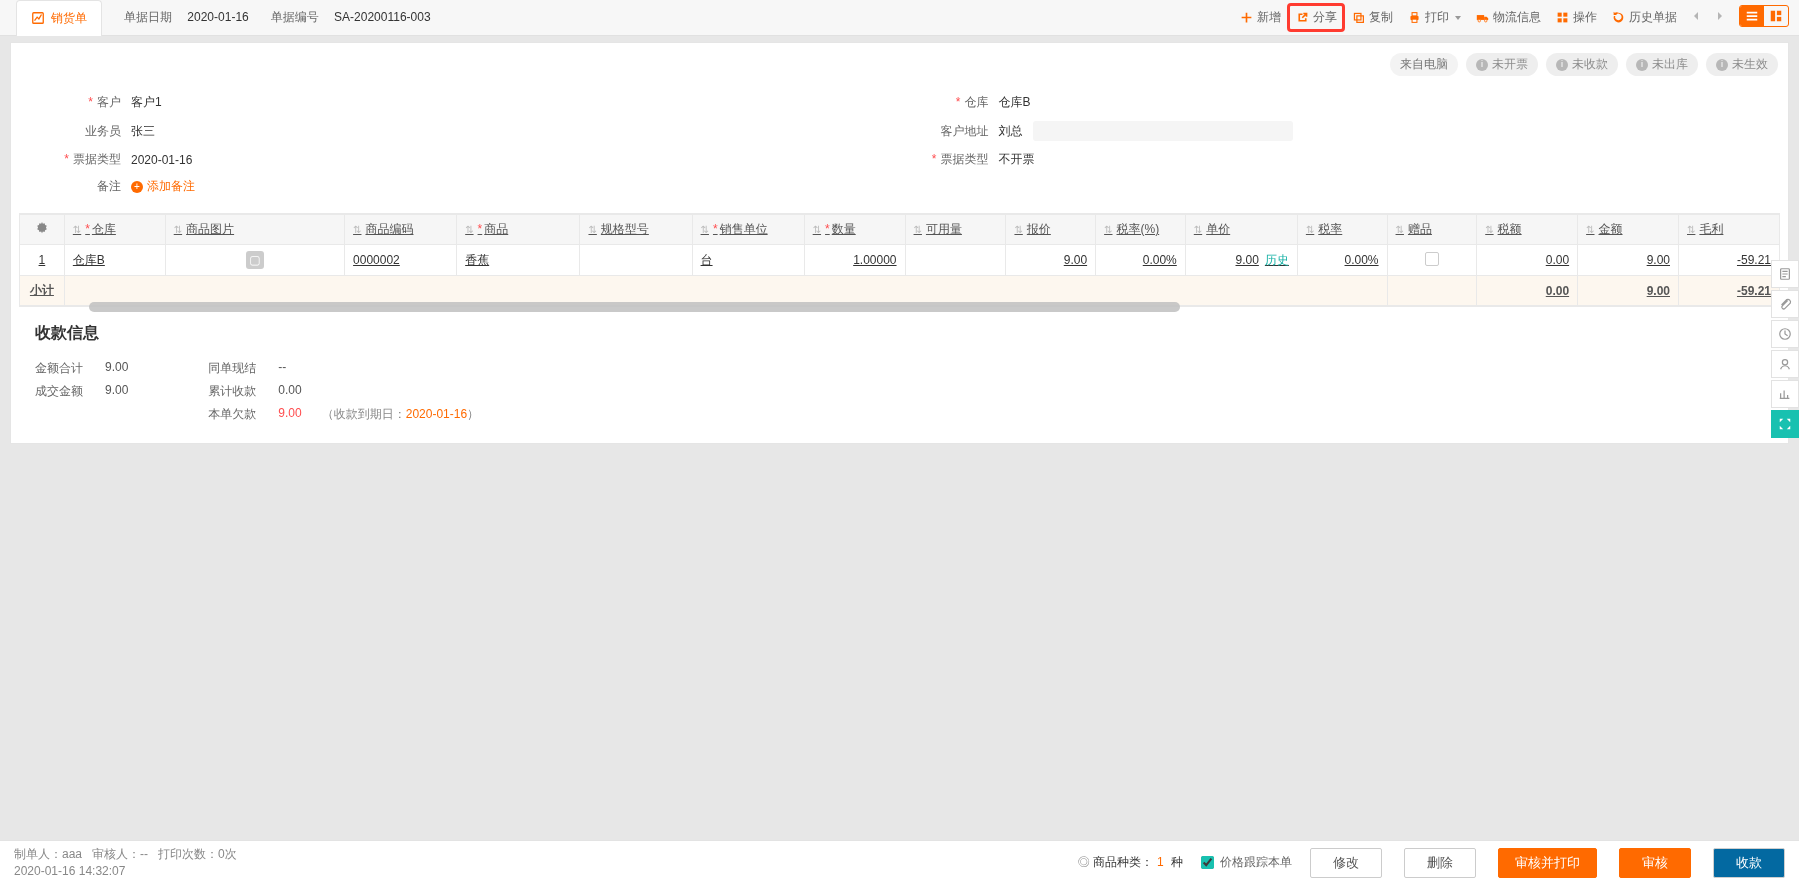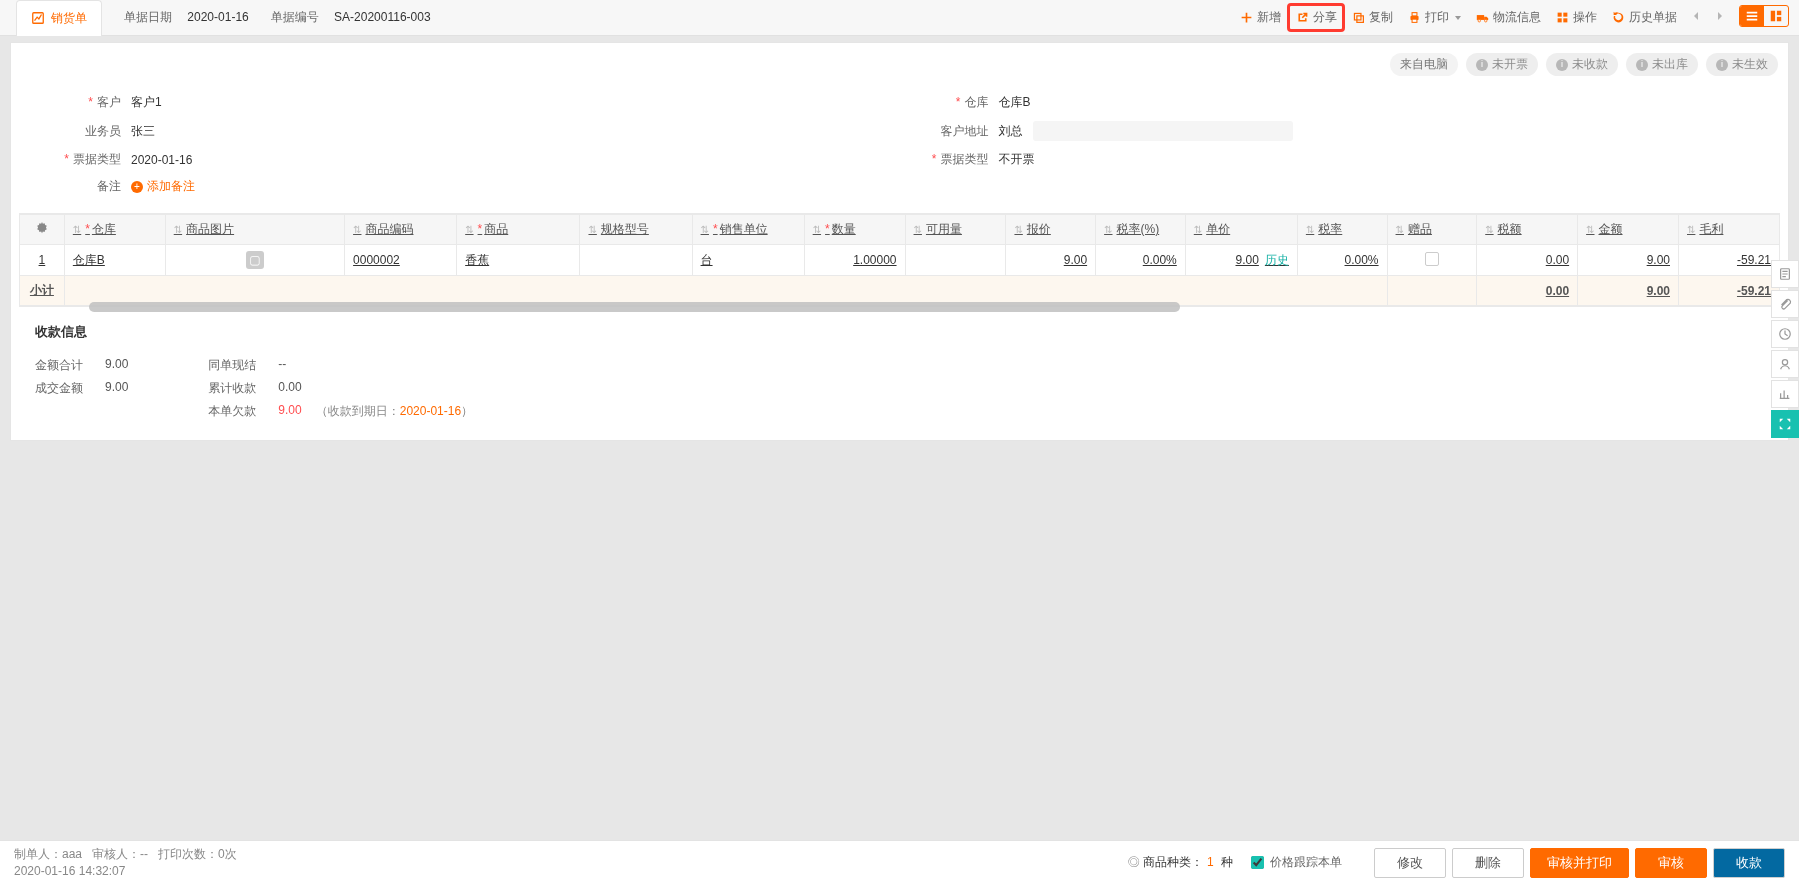--- a/index.html
+++ b/index.html
@@ -61,45 +61,45 @@
   td.num { text-align:right; }
   .img-cell { text-align:center; }
   .img-ph { display:inline-flex; width:18px; height:18px; background:#ccc; border-radius:3px; align-items:center; justify-content:center; color:#fff; }
   .link-his { color:#16b1a5; margin-left:6px; cursor:pointer; }
   .chk { width:14px; height:14px; border:1px solid #ccc; border-radius:2px; display:inline-block; }
   tr.subtotal td { background:#fdf7ef; font-weight:600; color:#555; }
   tr.subtotal td:first-child { text-align:center; }
   .hscroll { position:absolute; left:70px; right:600px; bottom:-6px; height:10px; background:#bfbfbf; border-radius:5px; opacity:0.85; }
 
   .pay-sec { padding: 16px 24px 8px 24px; }
-  .pay-sec h4 { font-size:13px; font-weight:600; margin-bottom:10px; }
+  .pay-sec h4 { font-size:16px; font-weight:600; margin-bottom:10px; }
   .pay-grid { display:flex; gap:80px; }
   .pay-col .row { display:flex; gap:14px; margin:6px 0; color:#555; }
   .pay-col .row .l { min-width:56px; text-align:left; color:#666; }
   .owed { color:#ff4d4f; }
-  .due-note { color:#888; }
+  .due-note { color:#888; margin-left:6px; }
   .due-note .d { color:#ff6a00; }
 
   .side-rail { position:fixed; right:0; top:260px; display:flex; flex-direction:column; gap:2px; }
   .rail-btn { width:28px; height:28px; background:#fff; border:1px solid #e2e2e2; display:flex; align-items:center; justify-content:center; cursor:pointer; }
   .rail-btn svg { width:14px; height:14px; fill:#9a9a9a; }
   .rail-btn.expand { background:#18c1b0; border-color:#18c1b0; }
   .rail-btn.expand svg { fill:#fff; }
 
   .footer {
     position:fixed; left:0; right:0; bottom:0; height:44px; background:#fff; border-top:1px solid #e3e3e3;
     display:flex; align-items:center; padding:0 14px; gap:18px;
   }
   .footer .meta { color:#888; line-height:1.4; }
   .footer .meta div { display:flex; gap:10px; }
   .footer .center { margin-left:auto; display:flex; align-items:center; gap:18px; }
   .footer .count .n { color:#ff6a00; margin:0 4px; }
   .footer label.cb { display:inline-flex; align-items:center; gap:6px; color:#666; }
   .footer label.cb input { accent-color:#18c1b0; }
-  .footer .actions { display:flex; gap:6px; margin-left:14px; }
+  .footer .actions { display:flex; gap:22px; }
   .btn { min-width:72px; height:30px; padding:0 16px; border:1px solid #ccc; background:#fff; color:#555; border-radius:2px; cursor:pointer; font-size:13px; }
   .btn.primary { background:#ff6a00; border-color:#ff6a00; color:#fff; }
   .btn.disabled { background:#0369a1; border-color:#cfcfcf; color:#fff; cursor:not-allowed; }
 
   .caret-down { width:0; height:0; border-left:3px solid transparent; border-right:3px solid transparent; border-top:4px solid #999; display:inline-block; margin-left:2px; }
 </style>
 </head>
 <body>
 
 <div class="top-bar">

